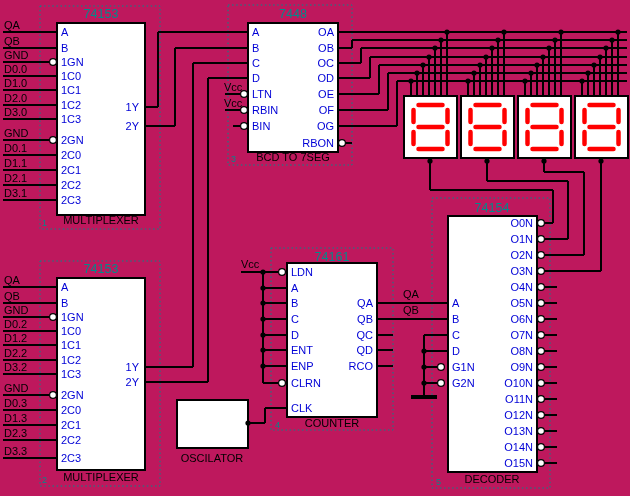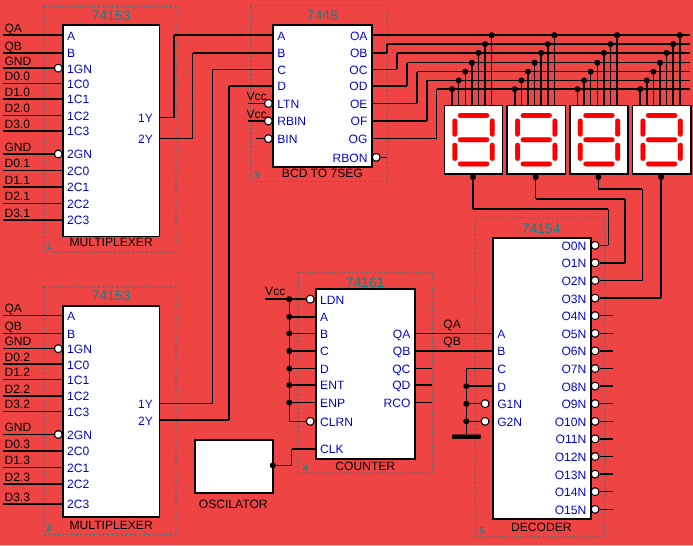--- a/index.html
+++ b/index.html
@@ -1,16 +1,16 @@
 <!DOCTYPE html>
 <html><head>
 <meta charset="utf-8">
 <style>
   html,body{margin:0;padding:0;background:#fff;}
-  #stage{position:relative;width:630px;height:496px;background:#ef4444;overflow:hidden;}
+  #stage{position:relative;width:630px;height:496px;background:#be185d;overflow:hidden;}
   text{font-family:"Liberation Sans","DejaVu Sans",sans-serif;}
   .pin{font-size:11px;}
   .blk{font-size:11px;fill:#000;}
   .title{font-size:12.5px;}
   .desig{font-size:9px;}
 </style>
 </head>
 <body>
 
 <div id="stage">

